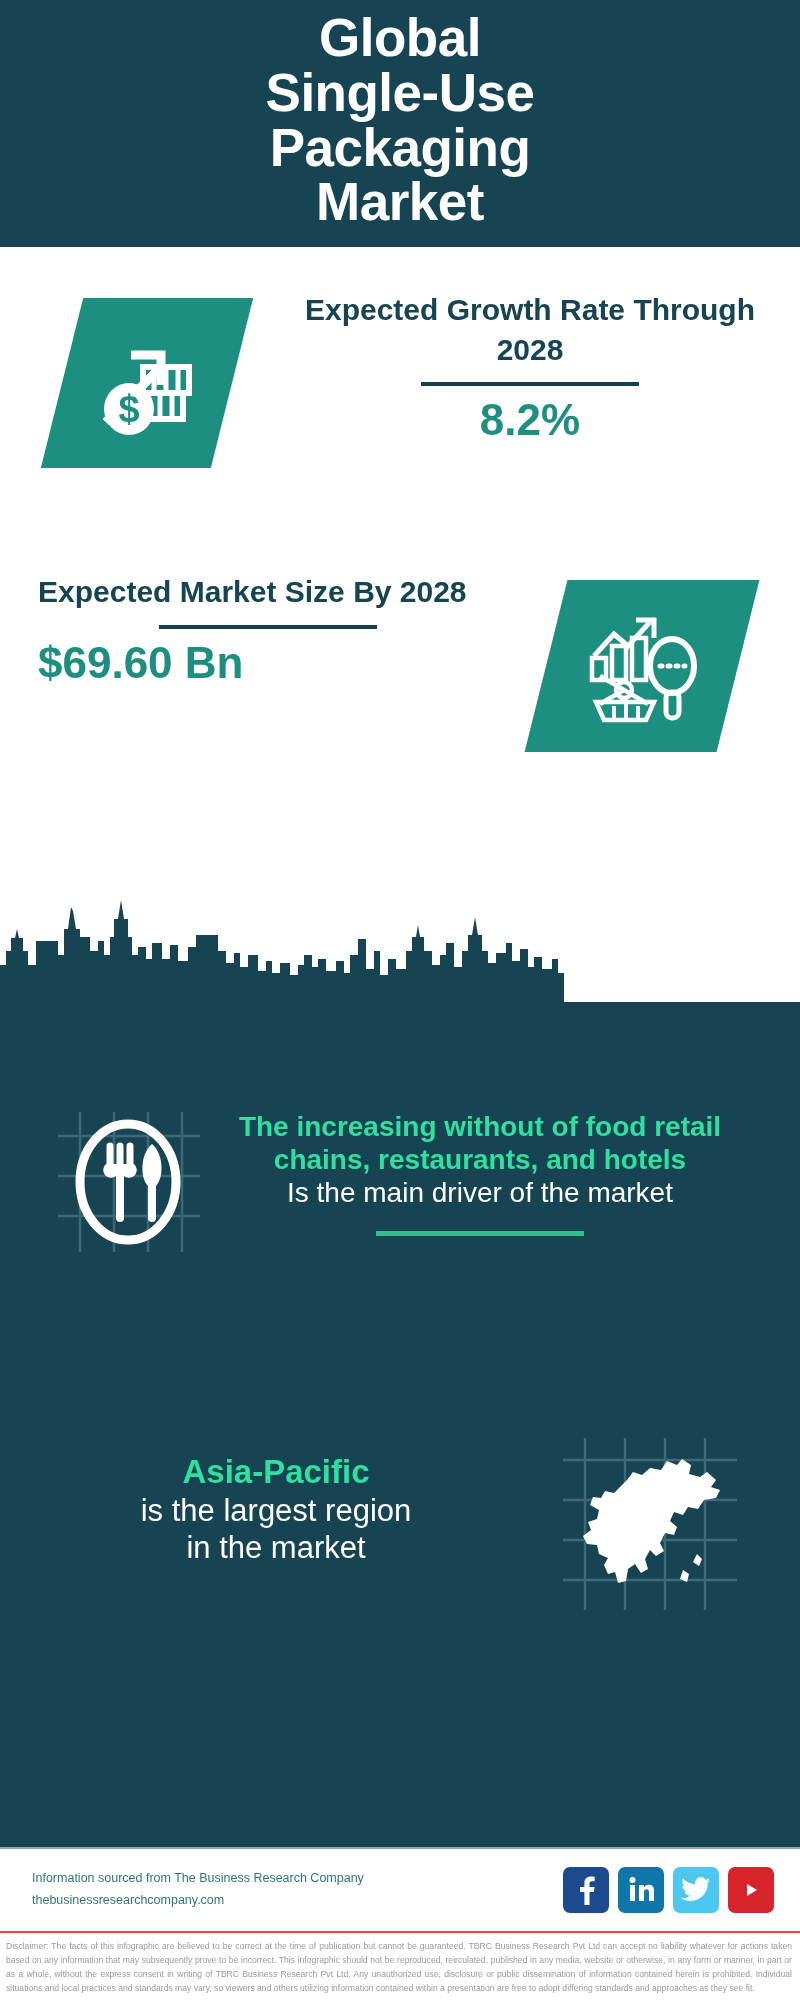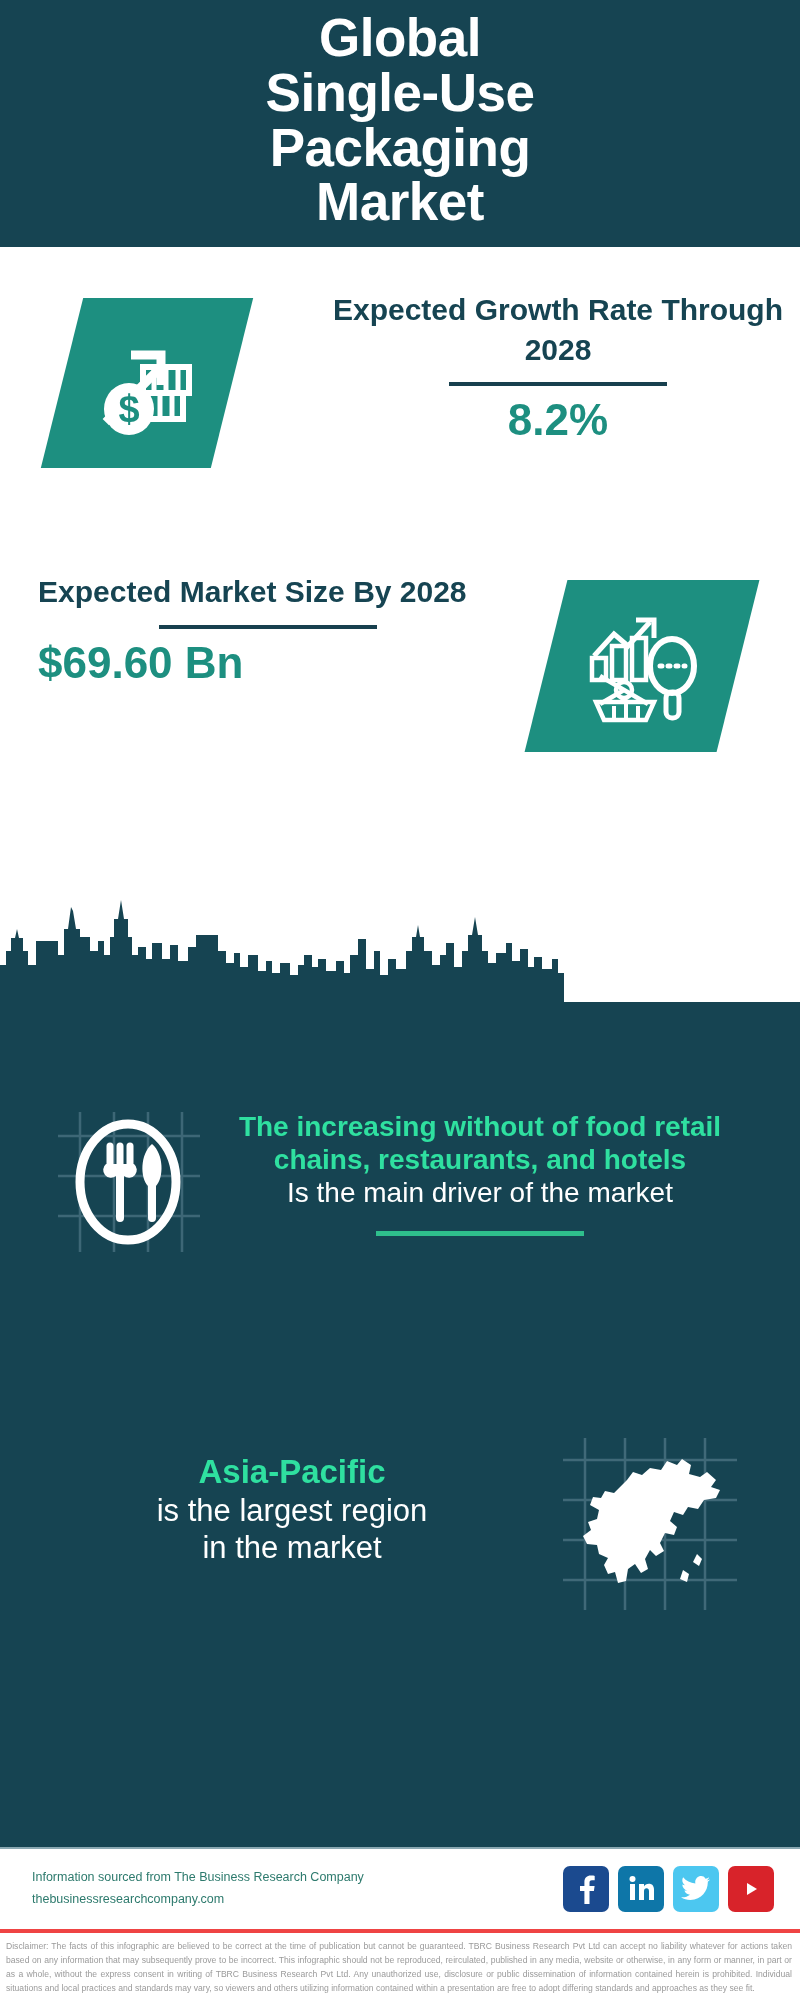--- a/index.html
+++ b/index.html
@@ -46,21 +46,21 @@
     justify-content:center;
   }
   .para > svg { transform:skewX(14deg); }
 
   
   .block1 { position:absolute; top:43px; left:0; width:800px; height:230px; }
   .b1-icon {
     position:absolute; left:62px; top:8px;
     width:170px; height:170px;
   }
-  .b1-text { position:absolute; left:300px; top:0; width:460px; text-align:center;margin-left:28px; }
+  .b1-text { position:absolute; left:300px; top:0; width:460px; text-align:center; }
   .stat-label {
     color:#164452;
     font-size:30px;
     font-weight:bold;
     line-height:1.32;
   }
   .rule {
     width:218px; height:4px; background:#17404e;
     margin:13px auto 12px;
   }
@@ -92,31 +92,31 @@
   
   .block3 { position:absolute; top:100px; left:0; width:800px; height:290px; }
   .b3-icon { position:absolute; left:48px; top:0px; width:160px; height:160px; }
   .b3-text { position:absolute; left:200px; top:8px; width:560px; text-align:center; }
   .hl-green { color:#2fe0a0; font-weight:bold; font-size:28px; line-height:1.18; display:block; }
   .sub-white { color:#ffffff; font-size:28px; line-height:1.18; display:block; font-weight:normal; }
   .rule-green { width:208px; height:5px; background:#2fbf8c; margin:22px auto 0; }
 
   
   .block4 { position:absolute; top:430px; left:0; width:800px; height:230px; }
-  .b4-text { position:absolute; left:52px; top:20px; width:480px; text-align:center; }
+  .b4-text { position:absolute; left:36px; top:20px; width:480px; text-align:center; }
   .b4-icon { position:absolute; right:55px; top:0px; width:190px; height:185px; }
   .hl-green-lg { color:#2fe0a0; font-weight:bold; font-size:33px; line-height:1.2; display:block; }
   .sub-white-lg { color:#ffffff; font-size:31px; line-height:1.22; display:block;text-align:center; }
 
   
   .source-bar {
     height:86px;
     background:#ffffff;
     border-top:2px solid #8aa8b2;
-    border-bottom:4px solid #ef4444;
+    border-bottom:2px solid #ef4444;
     display:flex;
     align-items:center;
     padding:0 26px 0 32px;
     position:relative;
   }
   .source-text { color:#2d7a6d; font-size:12.5px; line-height:1.75; flex:1; }
   .socials { display:flex; gap:9px; align-items:center; }
   .sq {
     width:46px; height:46px; border-radius:7px;
     display:flex; align-items:center; justify-content:center;

